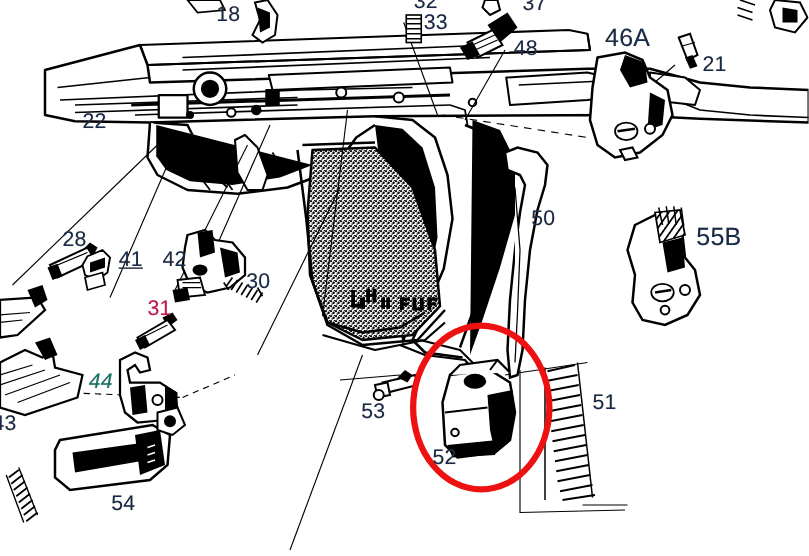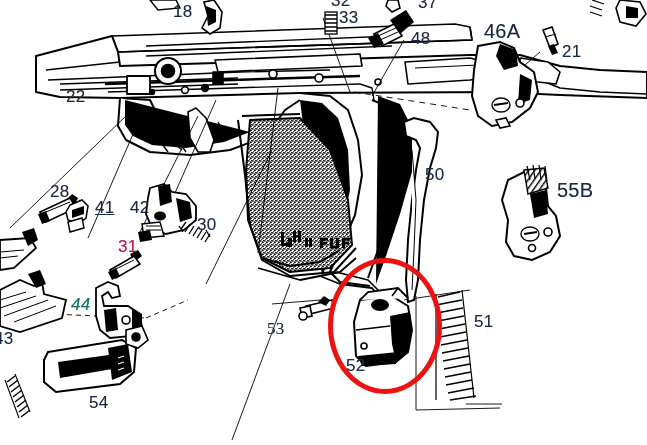--- a/index.html
+++ b/index.html
@@ -325,19 +325,19 @@
       <div class="callout" style="left: 66px; top: 88px; color: rgb(19, 42, 79);">22</div>
       <div class="callout" style="left: 425px; top: 166px; color: rgb(19, 42, 79);">50</div>
       <div class="callout sm" style="left: 557px; top: 180px; color: rgb(19, 42, 79);">55B</div>
       <div class="callout" style="left: 50px; top: 183px; color: rgb(19, 42, 79);">28</div>
       <div class="callout" style="left: 95px; top: 199px; color: rgb(19, 42, 79); text-decoration: underline;">41</div>
       <div class="callout" style="left: 130px; top: 199px; color: rgb(19, 42, 79);">42</div>
       <div class="callout" style="left: 197px; top: 216px; color: rgb(19, 42, 79);">30</div>
       <div class="callout" style="left: 118px; top: 238px; color: #be185d;">31</div>
       <div class="callout" style="left: 71px; top: 296px; color: #0f766e; font-style: italic;">44</div>
       <div class="callout" style="left: -6px; top: 330px; color: rgb(19, 42, 79);">43</div>
-      <div class="callout" style="left: 267px; top: 320px; color: rgb(19, 42, 79); font-family: Liberation Serif, serif;">53</div>
+      <div class="callout" style="left: 289px; top: 320px; color: rgb(19, 42, 79);">53</div>
       <div class="callout" style="left: 474px; top: 313px; color: rgb(19, 42, 79); text-align: center;">51</div>
       <div class="callout" style="left: 346px; top: 357px; color: rgb(19, 42, 79);">52</div>
       <div class="callout" style="left: 89px; top: 394px; color: rgb(19, 42, 79); text-align: center;">54</div>
     </div>
 
 </div>
 
 </body></html>

